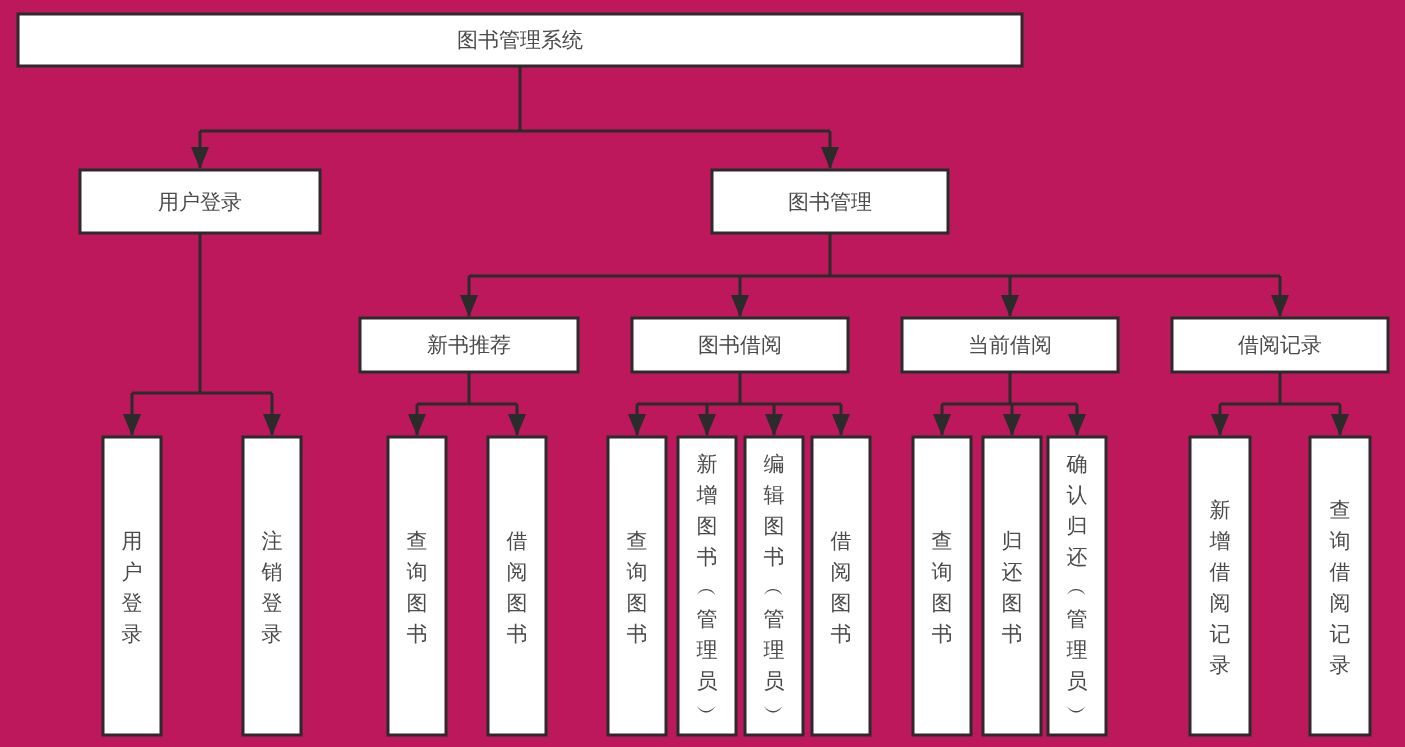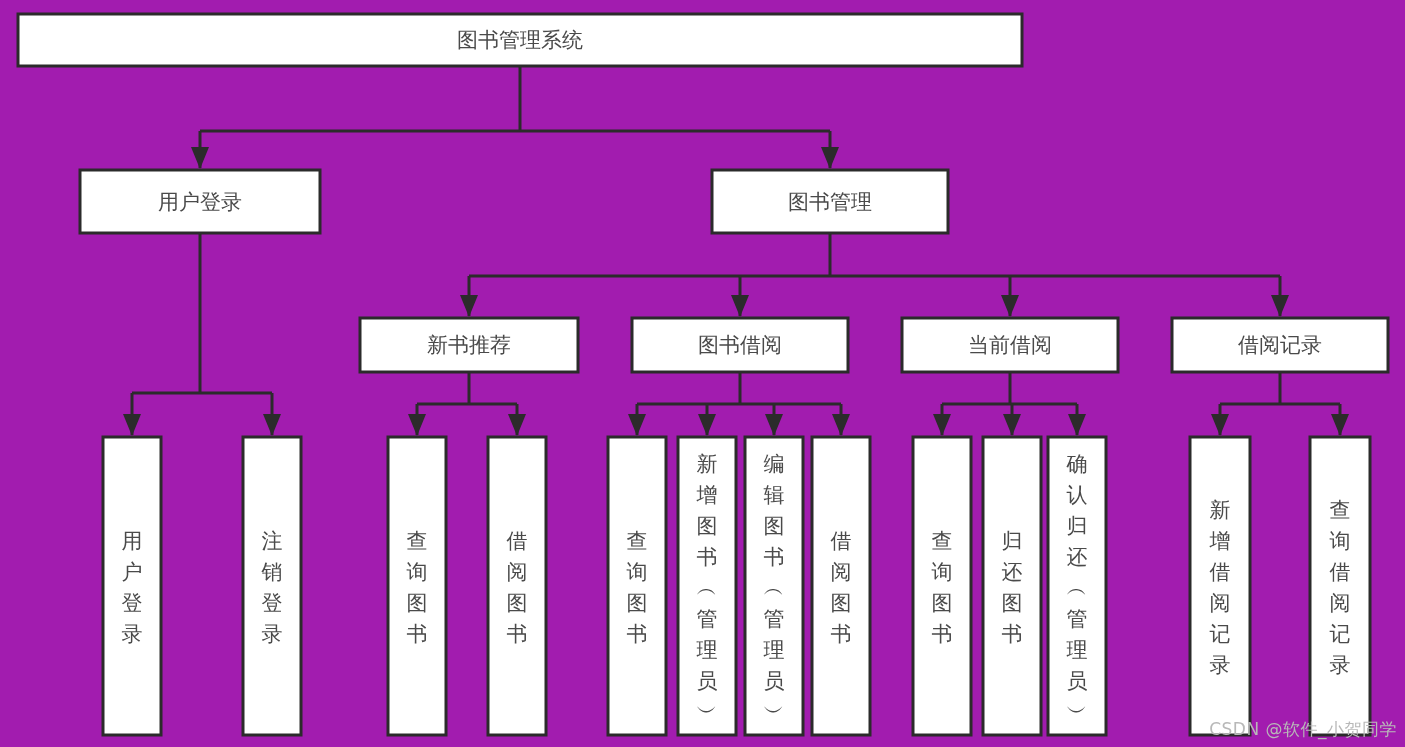--- a/index.html
+++ b/index.html
@@ -10,21 +10,21 @@
   body {
     width: 1405px;
     height: 747px;
     font-family: "DejaVu Sans", "Liberation Sans", sans-serif;
     overflow: hidden;
   }
   #diagram-root {
     position: relative;
     width: 1405px;
     height: 747px;
-    background: #a21caf;
+    background: #be185d;
   }
   svg#flowchart {
     position: absolute;
     left: 0;
     top: 0;
     width: 1405px;
     height: 747px;
     display: block;
   }
   .node-box {
@@ -201,14 +201,13 @@
         <g>
           <rect x="1190" y="437" width="60" height="298" class="node-box"></rect>
           <text x="1220" y="517.18" class="node-label-v"><tspan x="1220" dy="0">新</tspan><tspan x="1220" dy="31">增</tspan><tspan x="1220" dy="31">借</tspan><tspan x="1220" dy="31">阅</tspan><tspan x="1220" dy="31">记</tspan><tspan x="1220" dy="31">录</tspan></text>
         </g>
         <g>
           <rect x="1310" y="437" width="60" height="298" class="node-box"></rect>
           <text x="1340" y="517.18" class="node-label-v"><tspan x="1340" dy="0">查</tspan><tspan x="1340" dy="31">询</tspan><tspan x="1340" dy="31">借</tspan><tspan x="1340" dy="31">阅</tspan><tspan x="1340" dy="31">记</tspan><tspan x="1340" dy="31">录</tspan></text>
         </g>
       </g>
   </svg>
-  <div class="watermark">CSDN @软件_小贺同学</div>
 </div>
 
 </body></html>

